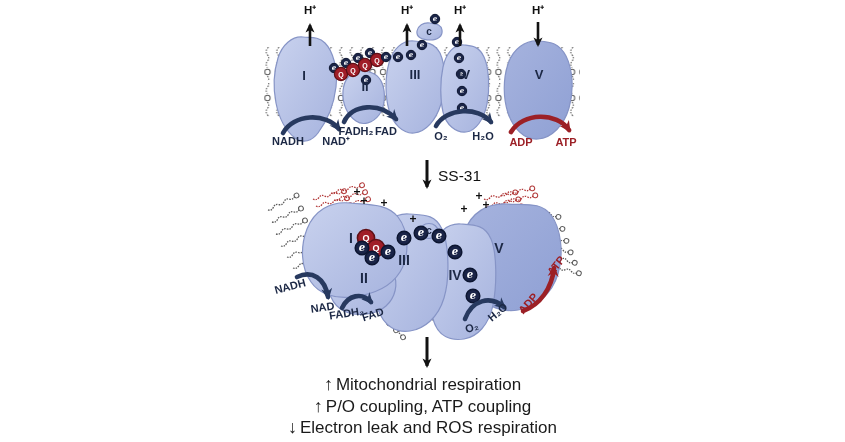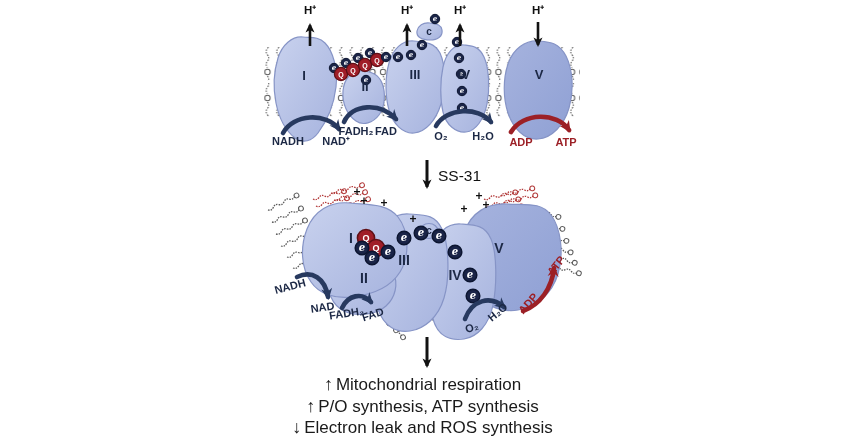--- a/index.html
+++ b/index.html
@@ -275,20 +275,20 @@
   <line x1="427" y1="337" x2="427" y2="366" class="barrow-big" marker-end="url(#mB)"></line>
 </svg>
 
 <div class="outcomes">
   <div class="outcome-row">
     <span class="oarrow">↑</span>
     <span>Mitochondrial respiration</span>
   </div>
   <div class="outcome-row">
     <span class="oarrow">↑</span>
-    <span>P/O synthesis, ATP synthesis</span>
+    <span>P/O coupling, ATP coupling</span>
   </div>
   <div class="outcome-row">
     <span class="oarrow">↓</span>
-    <span>Electron leak and ROS synthesis</span>
+    <span>Electron leak and ROS respiration</span>
   </div>
 </div>
 </div>
 
 </body></html>

